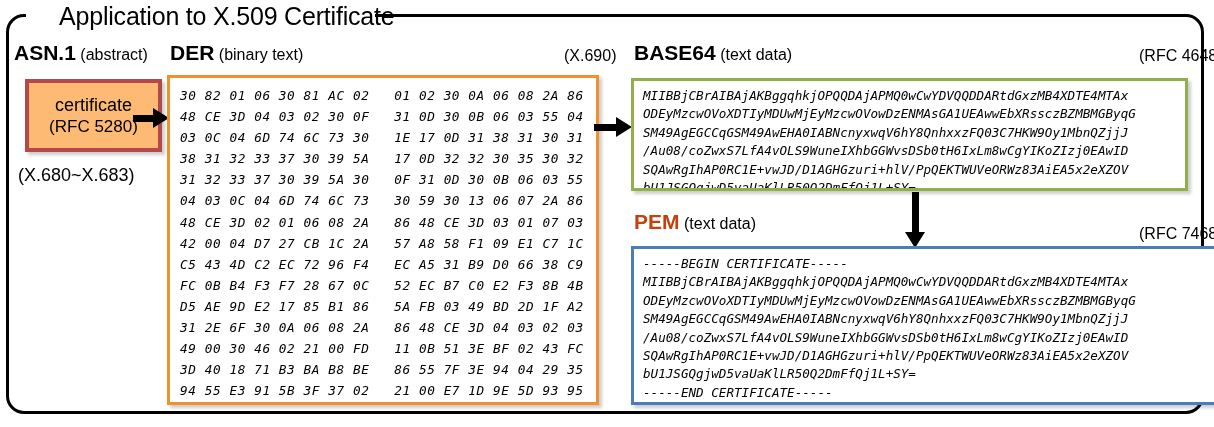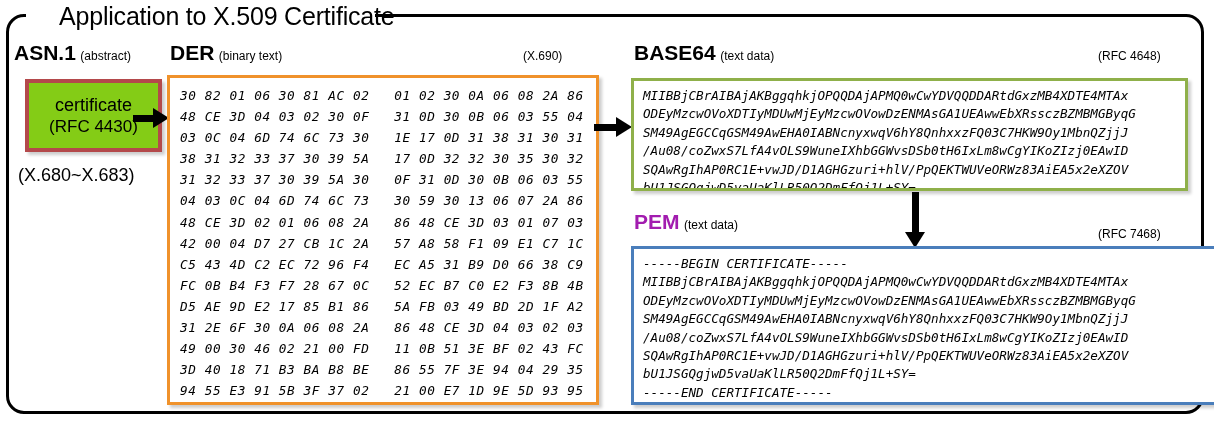--- a/index.html
+++ b/index.html
@@ -42,36 +42,37 @@
     margin-left:27px;
   }
 
   
   .hdr{
     position:absolute;
     white-space:nowrap;
     line-height:22px;
   }
   .hdr .strong{font-weight:bold;font-size:21px;}
-  .hdr .light{font-size:12px;color:#000;}
-  .hdr.pem .strong{color:#a21caf;}
+  .hdr .light{font-size:16px;color:#000;}
+  .hdr.pem .strong{color:#c2410c;}
   .rfc-right{
     position:absolute;
-    font-size:12px;
+    font-size:16px;
     white-space:nowrap;
     line-height:22px;
+    margin-left:41px;
   }
 
   
   .asn-box{
     position:absolute;
     left:25px; top:79px;
     width:137px; height:73px;
     border:4px solid #b4494b;
-    background:#84cc16;
+    background:#fdba74;
     box-sizing:border-box;
     box-shadow:3px 3px 3px rgba(0,0,0,0.20);
     display:flex;
     flex-direction:column;
     align-items:center;
     justify-content:center;
   }
   .asn-line1{font-size:18px;line-height:22px;}
   .asn-line2{font-size:17px;line-height:22px;}
   .asn-sub{
@@ -156,21 +157,21 @@
   <div class="frame-mask" id="titleMask" style="width: 349.469px;"></div>
   <div class="title">Application to X.509 Certificate</div>
 
   <div class="hdr" style="left:14px; top:42px;">
     <span class="strong">ASN.1</span>
     <span class="light">(abstract)</span>
   </div>
 
   <div class="asn-box">
     <div class="asn-line1">certificate</div>
-    <div class="asn-line2">(RFC 4430)</div>
+    <div class="asn-line2">(RFC 5280)</div>
   </div>
   <div class="asn-sub">(X.680~X.683)</div>
 
   <div class="arrow-h" style="left:133px; top:115px; width:36px;">
     <div class="shaft" style="width:22px;"></div>
     <div class="head" style="left:20px;"></div>
   </div>
 
   <div class="hdr" style="left:170px; top:42px;">
     <span class="strong">DER</span>

